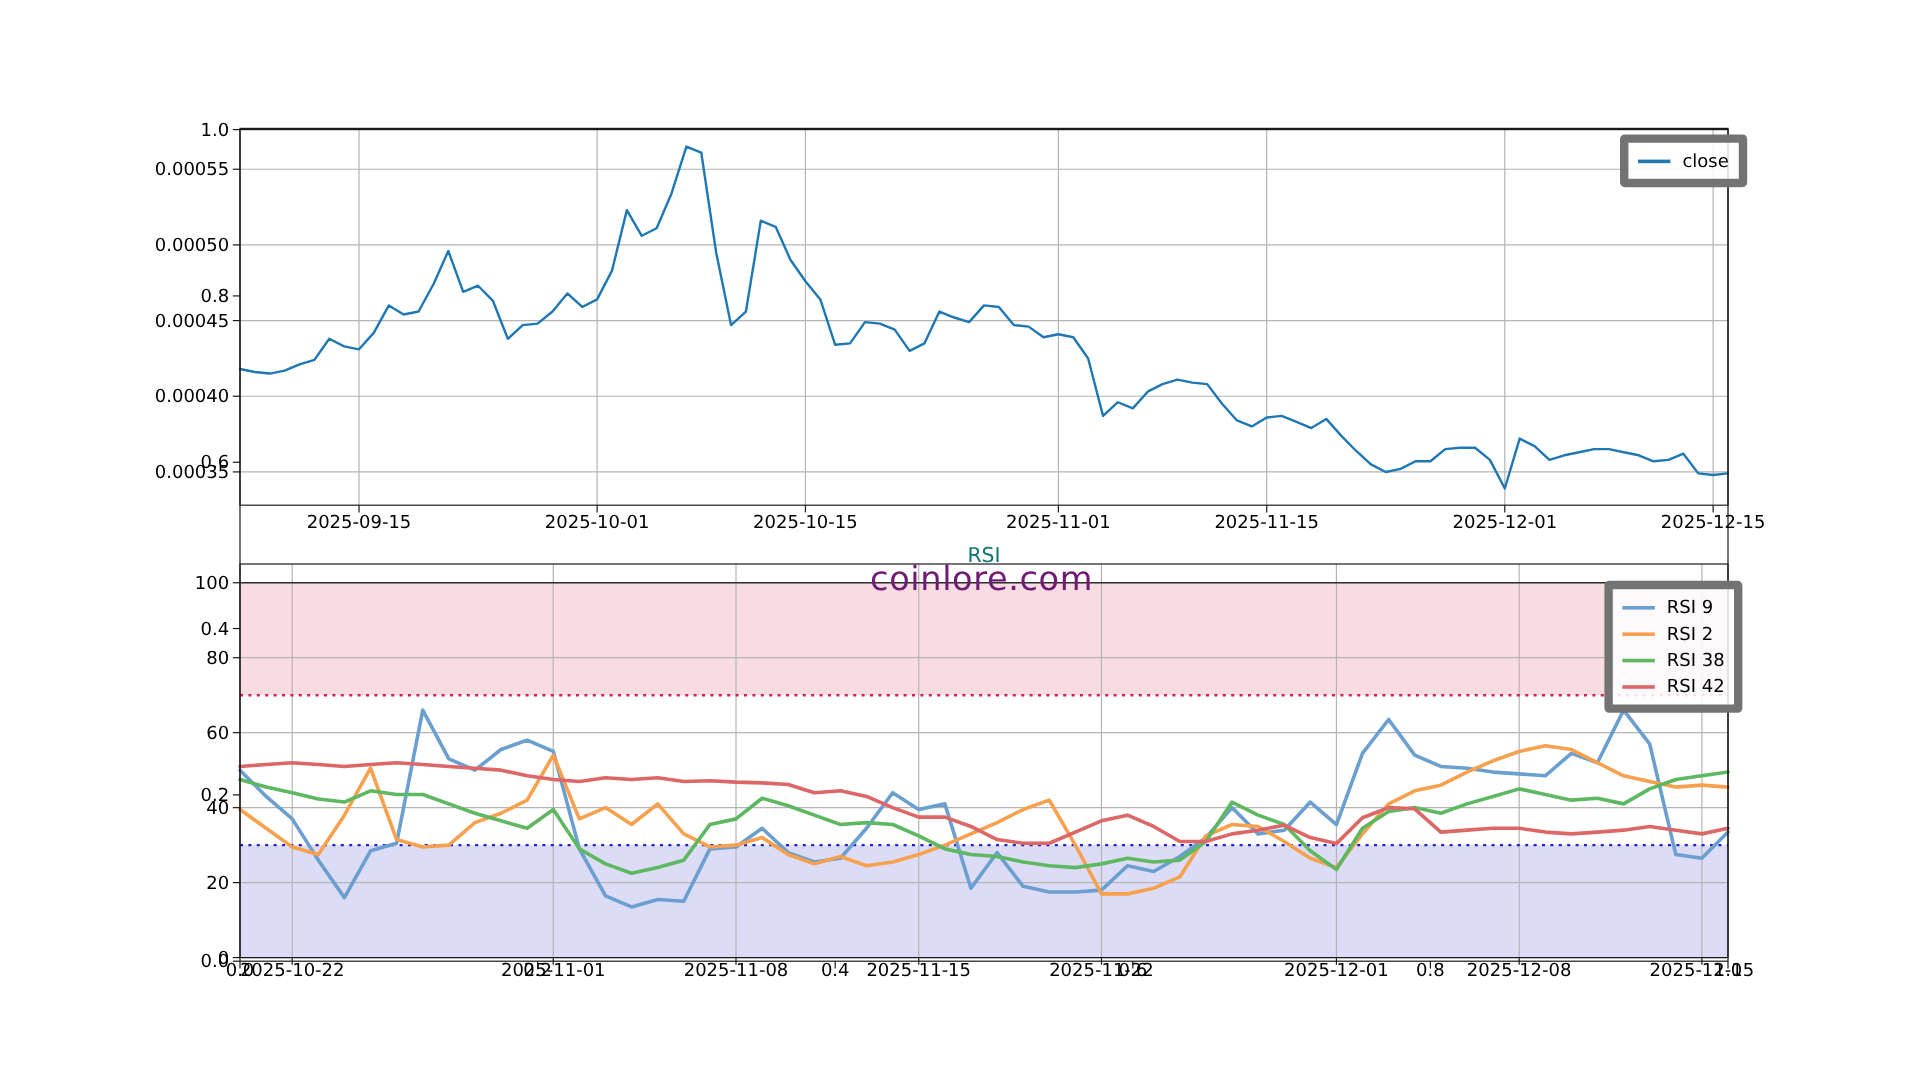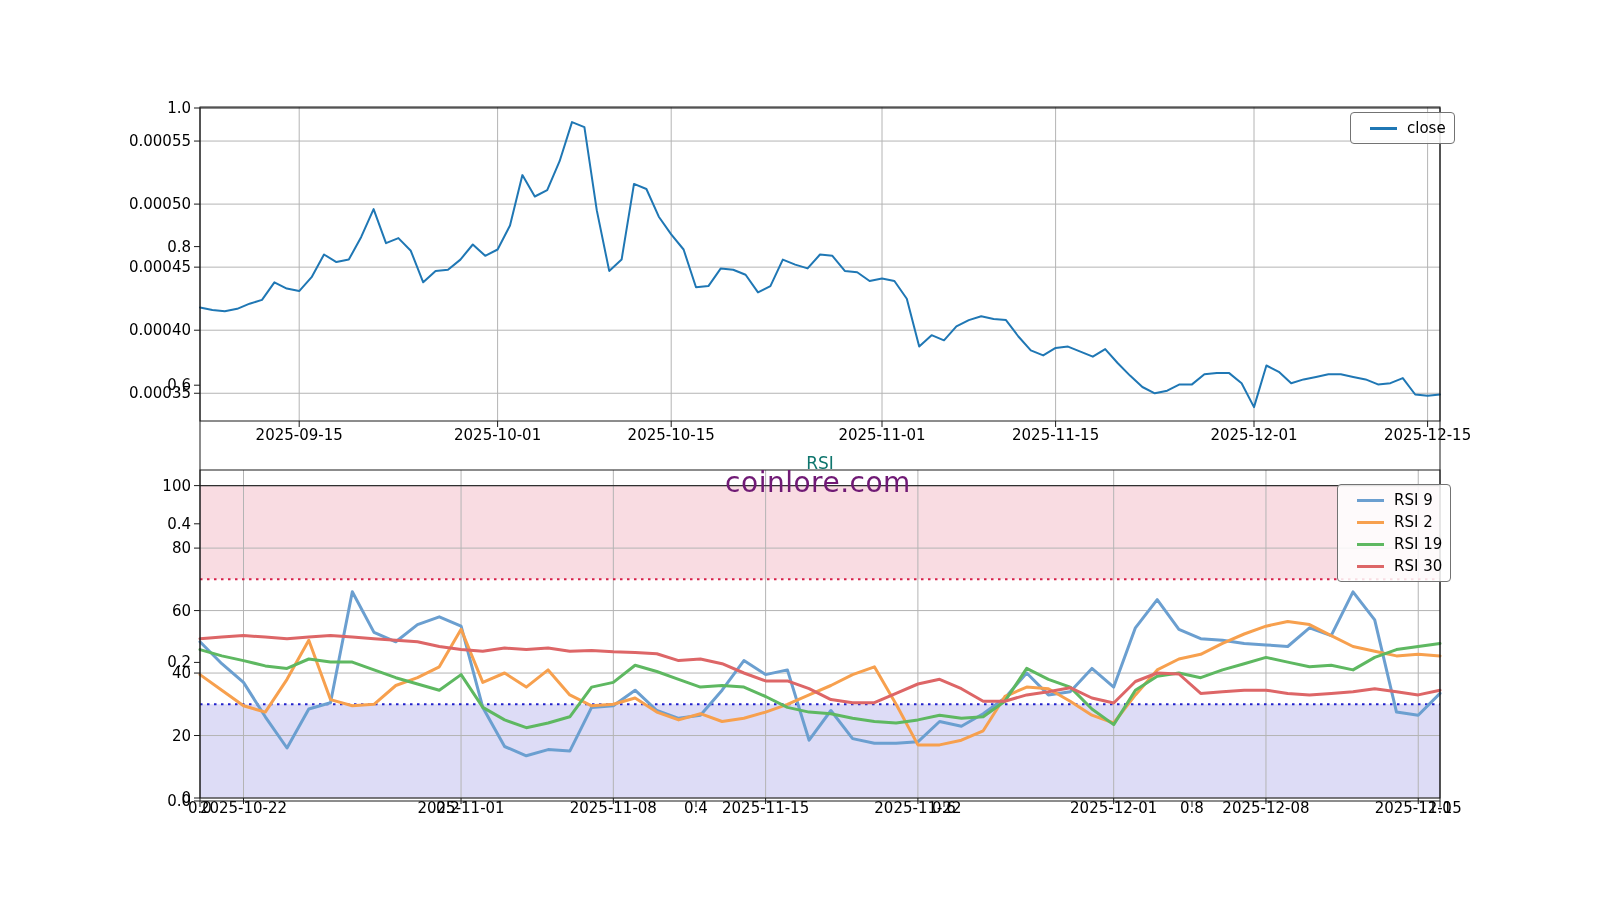--- a/index.html
+++ b/index.html
@@ -3,22 +3,22 @@
 <meta charset="utf-8">
 <style>
   html,body{margin:0;padding:0;background:#ffffff;}
   .fig{position:relative;width:1600px;height:900px;background:#ffffff;overflow:hidden;
        font-family:"DejaVu Sans","Liberation Sans",sans-serif;}
   .fig svg{position:absolute;left:0;top:0;}
   .watermark{position:absolute;left:818px;top:446px;transform:translate(-50%,-50%);
        font-size:28px;color:#701a75;letter-spacing:0.5px;white-space:nowrap;z-index:5;margin-top:36px;}
   .panel-title{position:absolute;left:820px;top:463px;transform:translate(-50%,-50%);
        font-size:17px;color:#0f766e;z-index:6;white-space:nowrap;}
-  .legend{position:absolute;background:rgba(255,255,255,0.85);border:1px solid #737373;
-       border-radius:4px;z-index:7;padding:4px 8px 4px 19px;box-sizing:border-box;}
+  .legend{position:absolute;background:rgba(255,255,255,0.85);border:7px solid #737373;
+       border-radius:4px;z-index:7;padding:4px 8px 4px 8px;box-sizing:border-box;}
   .legend-row{display:flex;align-items:center;height:22px;}
   .legend-swatch{display:inline-block;width:27px;height:3px;margin-right:10px;flex:0 0 auto;}
   .legend-label{font-size:15px;color:#000;white-space:nowrap;}
   #legend-price{left:1350px;top:112px;}
   #legend-rsi{left:1337px;top:484px;text-align:right;}
 </style>
 </head>
 <body>
 
 <div class="fig">
@@ -153,20 +153,20 @@
       <div class="legend-row">
         <span class="legend-swatch" style="background: rgb(107, 159, 208);"></span>
         <span class="legend-label">RSI 9</span>
       </div>
       <div class="legend-row">
         <span class="legend-swatch" style="background: rgb(247, 160, 78);"></span>
         <span class="legend-label">RSI 2</span>
       </div>
       <div class="legend-row">
         <span class="legend-swatch" style="background: rgb(94, 184, 97);"></span>
-        <span class="legend-label">RSI 19</span>
+        <span class="legend-label">RSI 38</span>
       </div>
       <div class="legend-row">
         <span class="legend-swatch" style="background: rgb(221, 102, 103);"></span>
-        <span class="legend-label">RSI 30</span>
+        <span class="legend-label">RSI 42</span>
       </div>
     </div>
 </div>
 
 </body></html>

